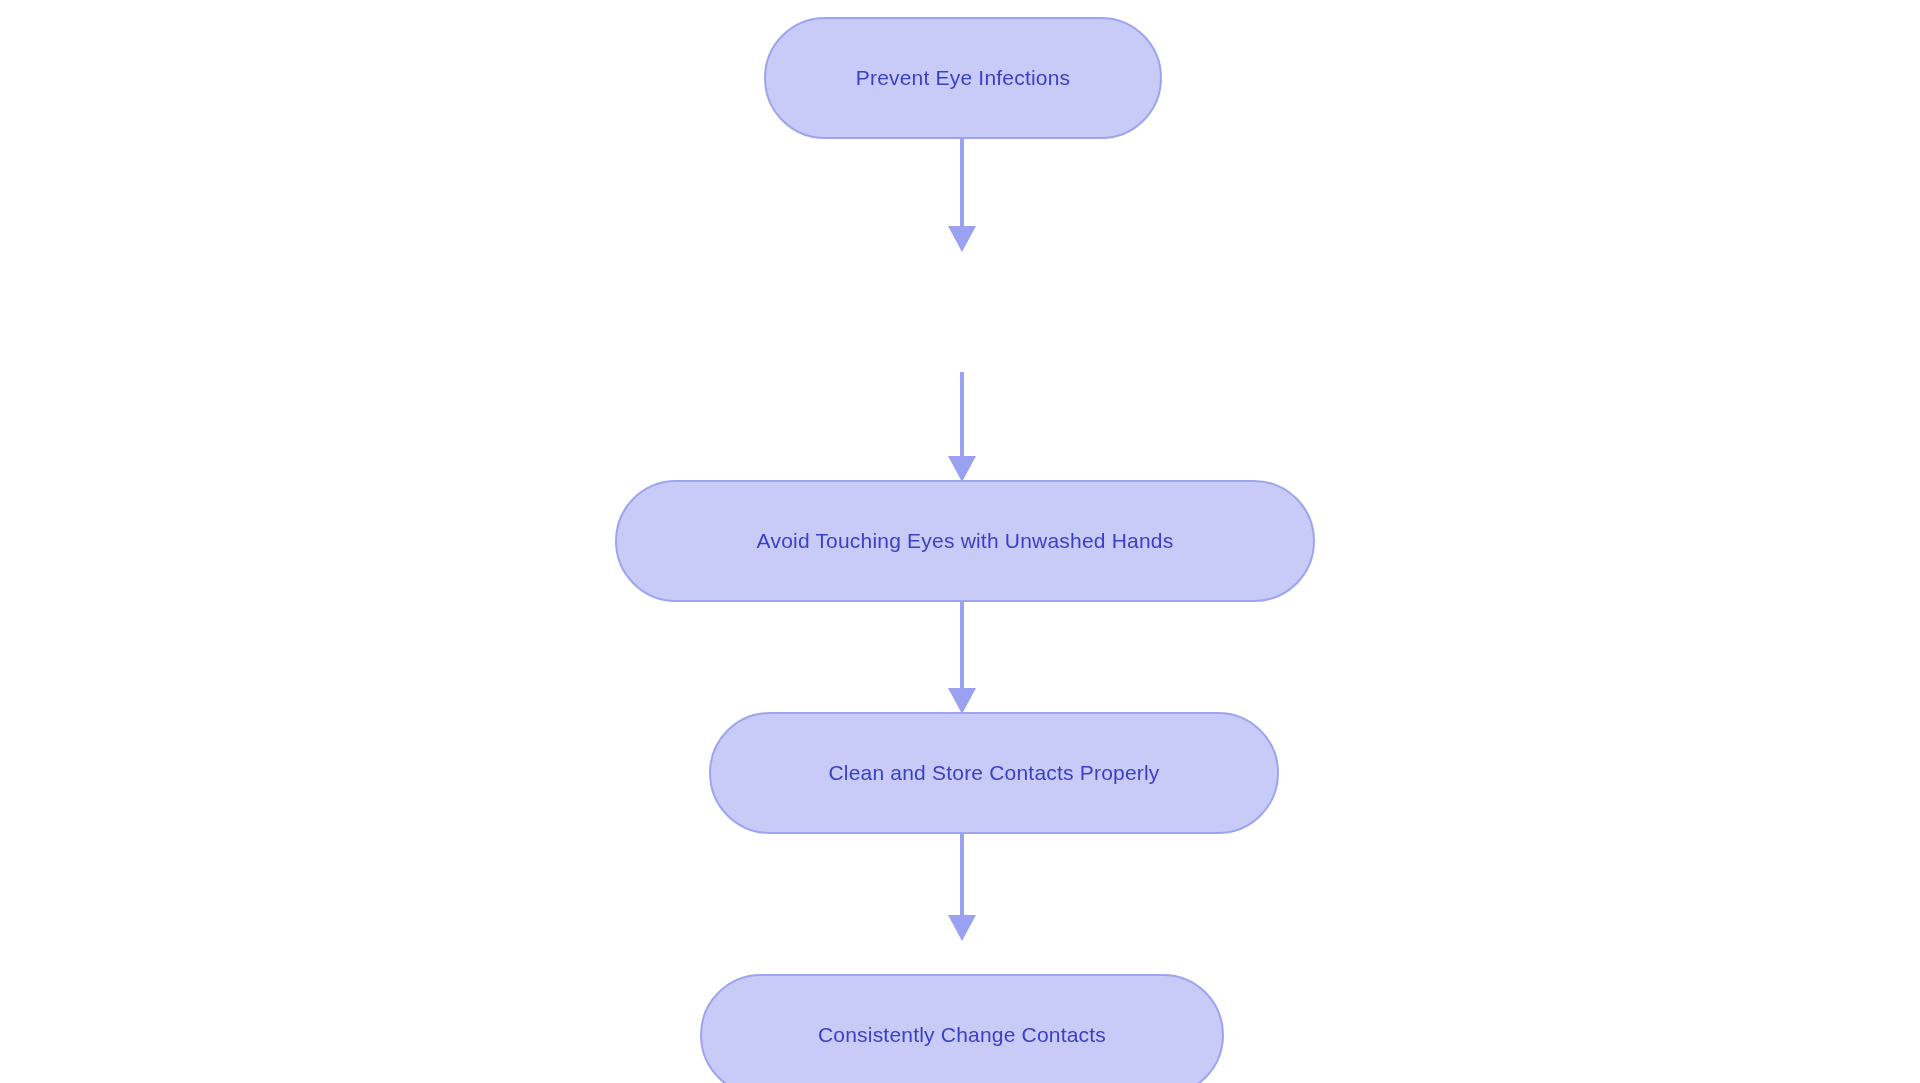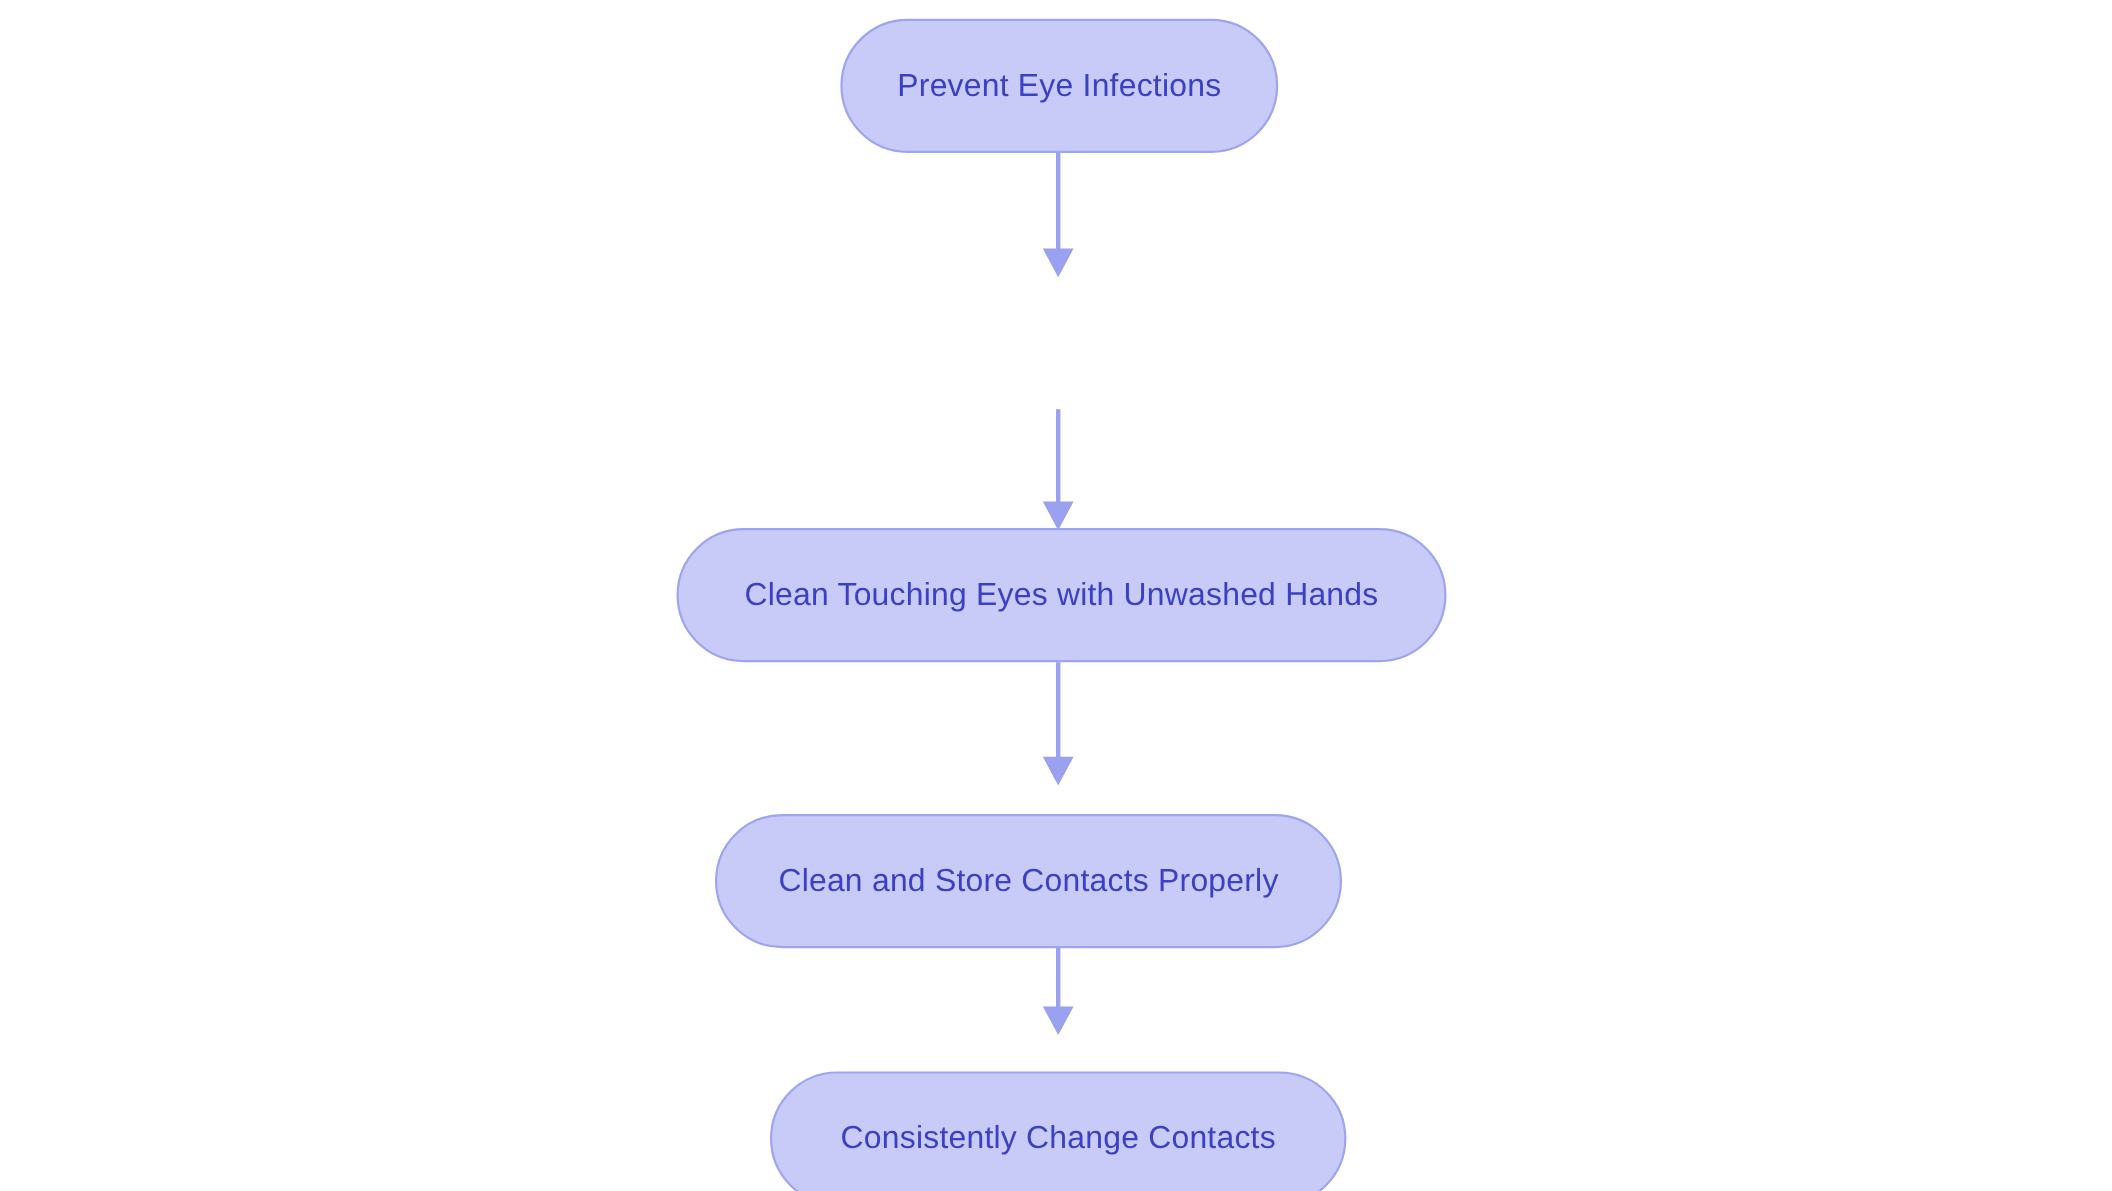--- a/index.html
+++ b/index.html
@@ -27,28 +27,28 @@
     position: absolute;
     height: 122px;
     box-sizing: border-box;
     border-radius: 61px;
     background: #c8cbf8;
     border: 2px solid #9da4f0;
     display: flex;
     align-items: center;
     justify-content: center;
     text-align: center;
-    font-size: 29px;
+    font-size: 21px;
     letter-spacing: 0.2px;
     color: #3b40c4;
   }
   .n1 { left: 764px; top: 17px;  width: 398px; }
   .n2 { left: 800px; top: 250px; width: 323px; }
   .n3 { left: 615px; top: 480px; width: 700px; }
-  .n4 { left: 650px; top: 712px; width: 570px; margin-top: 28px; }
+  .n4 { left: 709px; top: 712px; width: 570px; }
   .n5 { left: 700px; top: 939px; width: 524px; margin-top: 35px; }
   .arrow-line {
     stroke: #9aa1f0;
     stroke-width: 4;
   }
   .arrow-head {
     fill: #9aa1f0;
     stroke: none;
   }
 </style>
@@ -75,21 +75,21 @@
       <polygon class="arrow-head" points="948,915 976,915 962,941"></polygon>
     </g>
   </svg>
 
   <div class="node n1">
     <span>Prevent Eye Infections</span>
   </div>
 
 
   <div class="node n3">
-    <span>Clean Touching Eyes with Unwashed Hands</span>
+    <span>Avoid Touching Eyes with Unwashed Hands</span>
   </div>
 
   <div class="node n4">
     <span>Clean and Store Contacts Properly</span>
   </div>
 
   <div class="node n5">
     <span>Consistently Change Contacts</span>
   </div>
 

